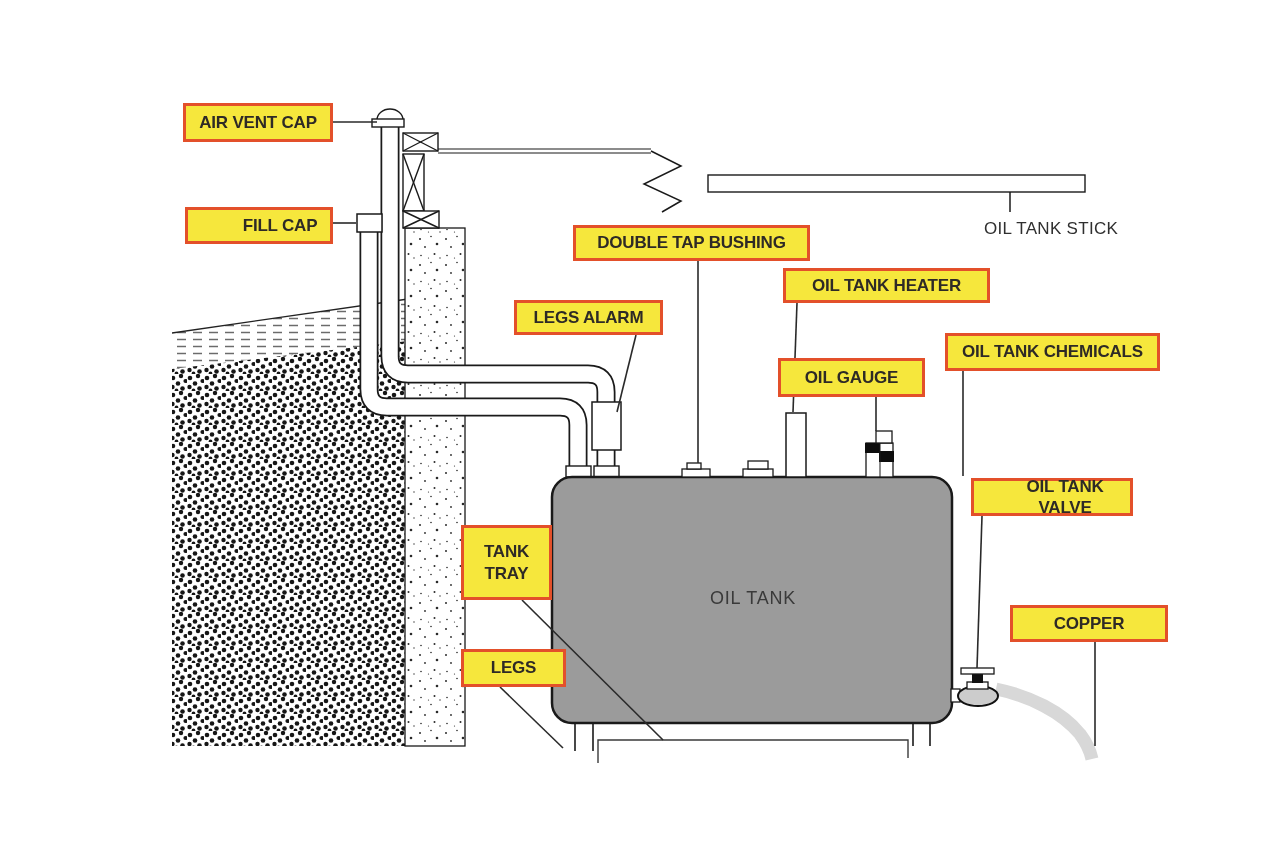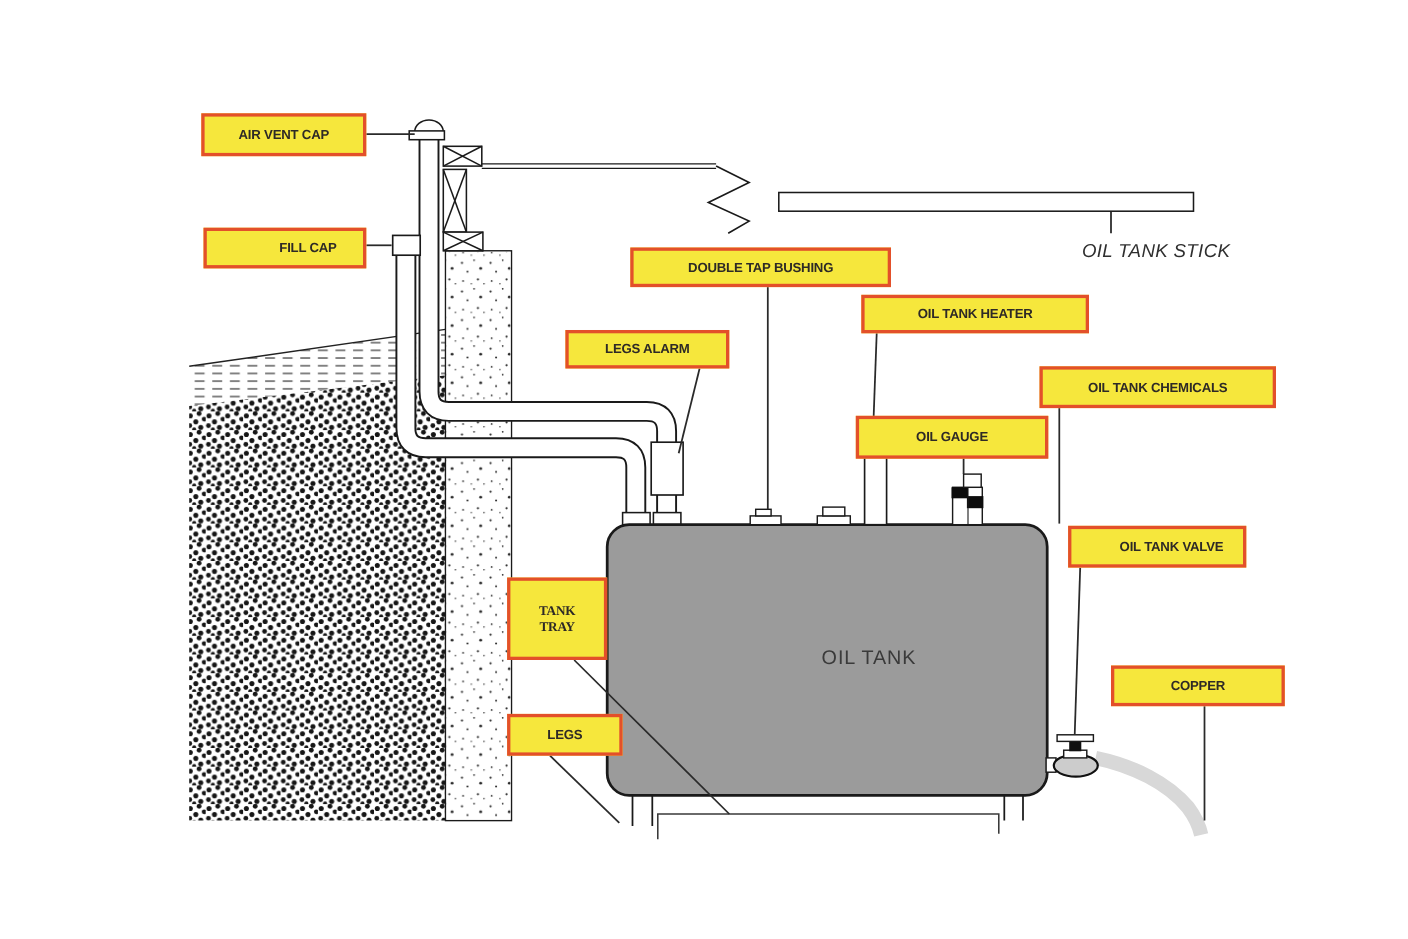--- a/index.html
+++ b/index.html
@@ -15,31 +15,31 @@
   .canvas{
     position:relative;width:1280px;height:854px;background:#fff;overflow:hidden;
     font-family:"Liberation Sans",sans-serif;
   }
   .canvas svg{position:absolute;left:0;top:0;}
   .callout{
     position:absolute;box-sizing:border-box;
     background:var(--label-fill);
     border:3px solid var(--label-border);
     color:var(--label-text);
-    font-weight:bold;font-size:12px;letter-spacing:-0.2px;
+    font-weight:bold;font-size:17px;letter-spacing:-0.2px;
     display:flex;align-items:center;justify-content:center;text-align:center;
     line-height:1.25;padding:0 6px;
   }
   .plainlabel{
     position:absolute;color:#2F2F2F;font-size:17px;letter-spacing:0.3px;
     text-align:center;font-weight:normal;
   }
   .tanklabel{
     position:absolute;color:var(--tank-text);font-size:18px;letter-spacing:0.8px;
-    text-align:right;font-weight:normal;
+    text-align:center;font-weight:normal;
   }
 </style>
 </head>
 <body>
 
 <div class="canvas">
 
   <svg width="1280" height="854" viewBox="0 0 1280 854">
     <defs>
       <pattern id="dots" width="17" height="17" patternUnits="userSpaceOnUse">
@@ -182,29 +182,29 @@
   <div class="callout" style="left:183px;top:103px;width:150px;height:39px;">AIR VENT CAP</div>
 
   <div class="callout" style="left:185px;top:207px;width:148px;height:37px;padding-left:48px;">FILL CAP</div>
 
   <div class="callout" style="left:573px;top:225px;width:237px;height:36px;">DOUBLE TAP BUSHING</div>
 
   <div class="callout" style="left:514px;top:300px;width:149px;height:35px;">LEGS ALARM</div>
 
   <div class="callout" style="left:783px;top:268px;width:207px;height:35px;">OIL TANK HEATER</div>
 
-  <div class="callout" style="left:778px;top:378px;width:175px;height:39px;">OIL GAUGE</div>
+  <div class="callout" style="left:778px;top:358px;width:147px;height:39px;">OIL GAUGE</div>
 
   <div class="callout" style="left:945px;top:333px;width:215px;height:38px;">OIL TANK CHEMICALS</div>
 
   <div class="callout" style="left:971px;top:478px;width:162px;height:38px;padding-left:32px;">OIL TANK VALVE</div>
 
-  <div class="callout" style="left:461px;top:525px;width:91px;height:75px;padding:12px 10px;font-family:Liberation Serif, serif;">TANK TRAY</div>
+  <div class="callout" style="left:461px;top:525px;width:91px;height:75px;padding:12px 10px;">TANK TRAY</div>
 
   <div class="callout" style="left:461px;top:649px;width:105px;height:38px;">LEGS</div>
 
   <div class="callout" style="left:1010px;top:605px;width:158px;height:37px;">COPPER</div>
 
-  <div class="plainlabel" style="left:971px;top:219px;width:160px;font-style:italic;">OIL TANK STICK</div>
+  <div class="plainlabel" style="left:971px;top:219px;width:160px;">OIL TANK STICK</div>
 
   <div class="tanklabel" style="left:673px;top:588px;width:160px;">OIL TANK</div>
 
 </div>
 
 </body></html>

